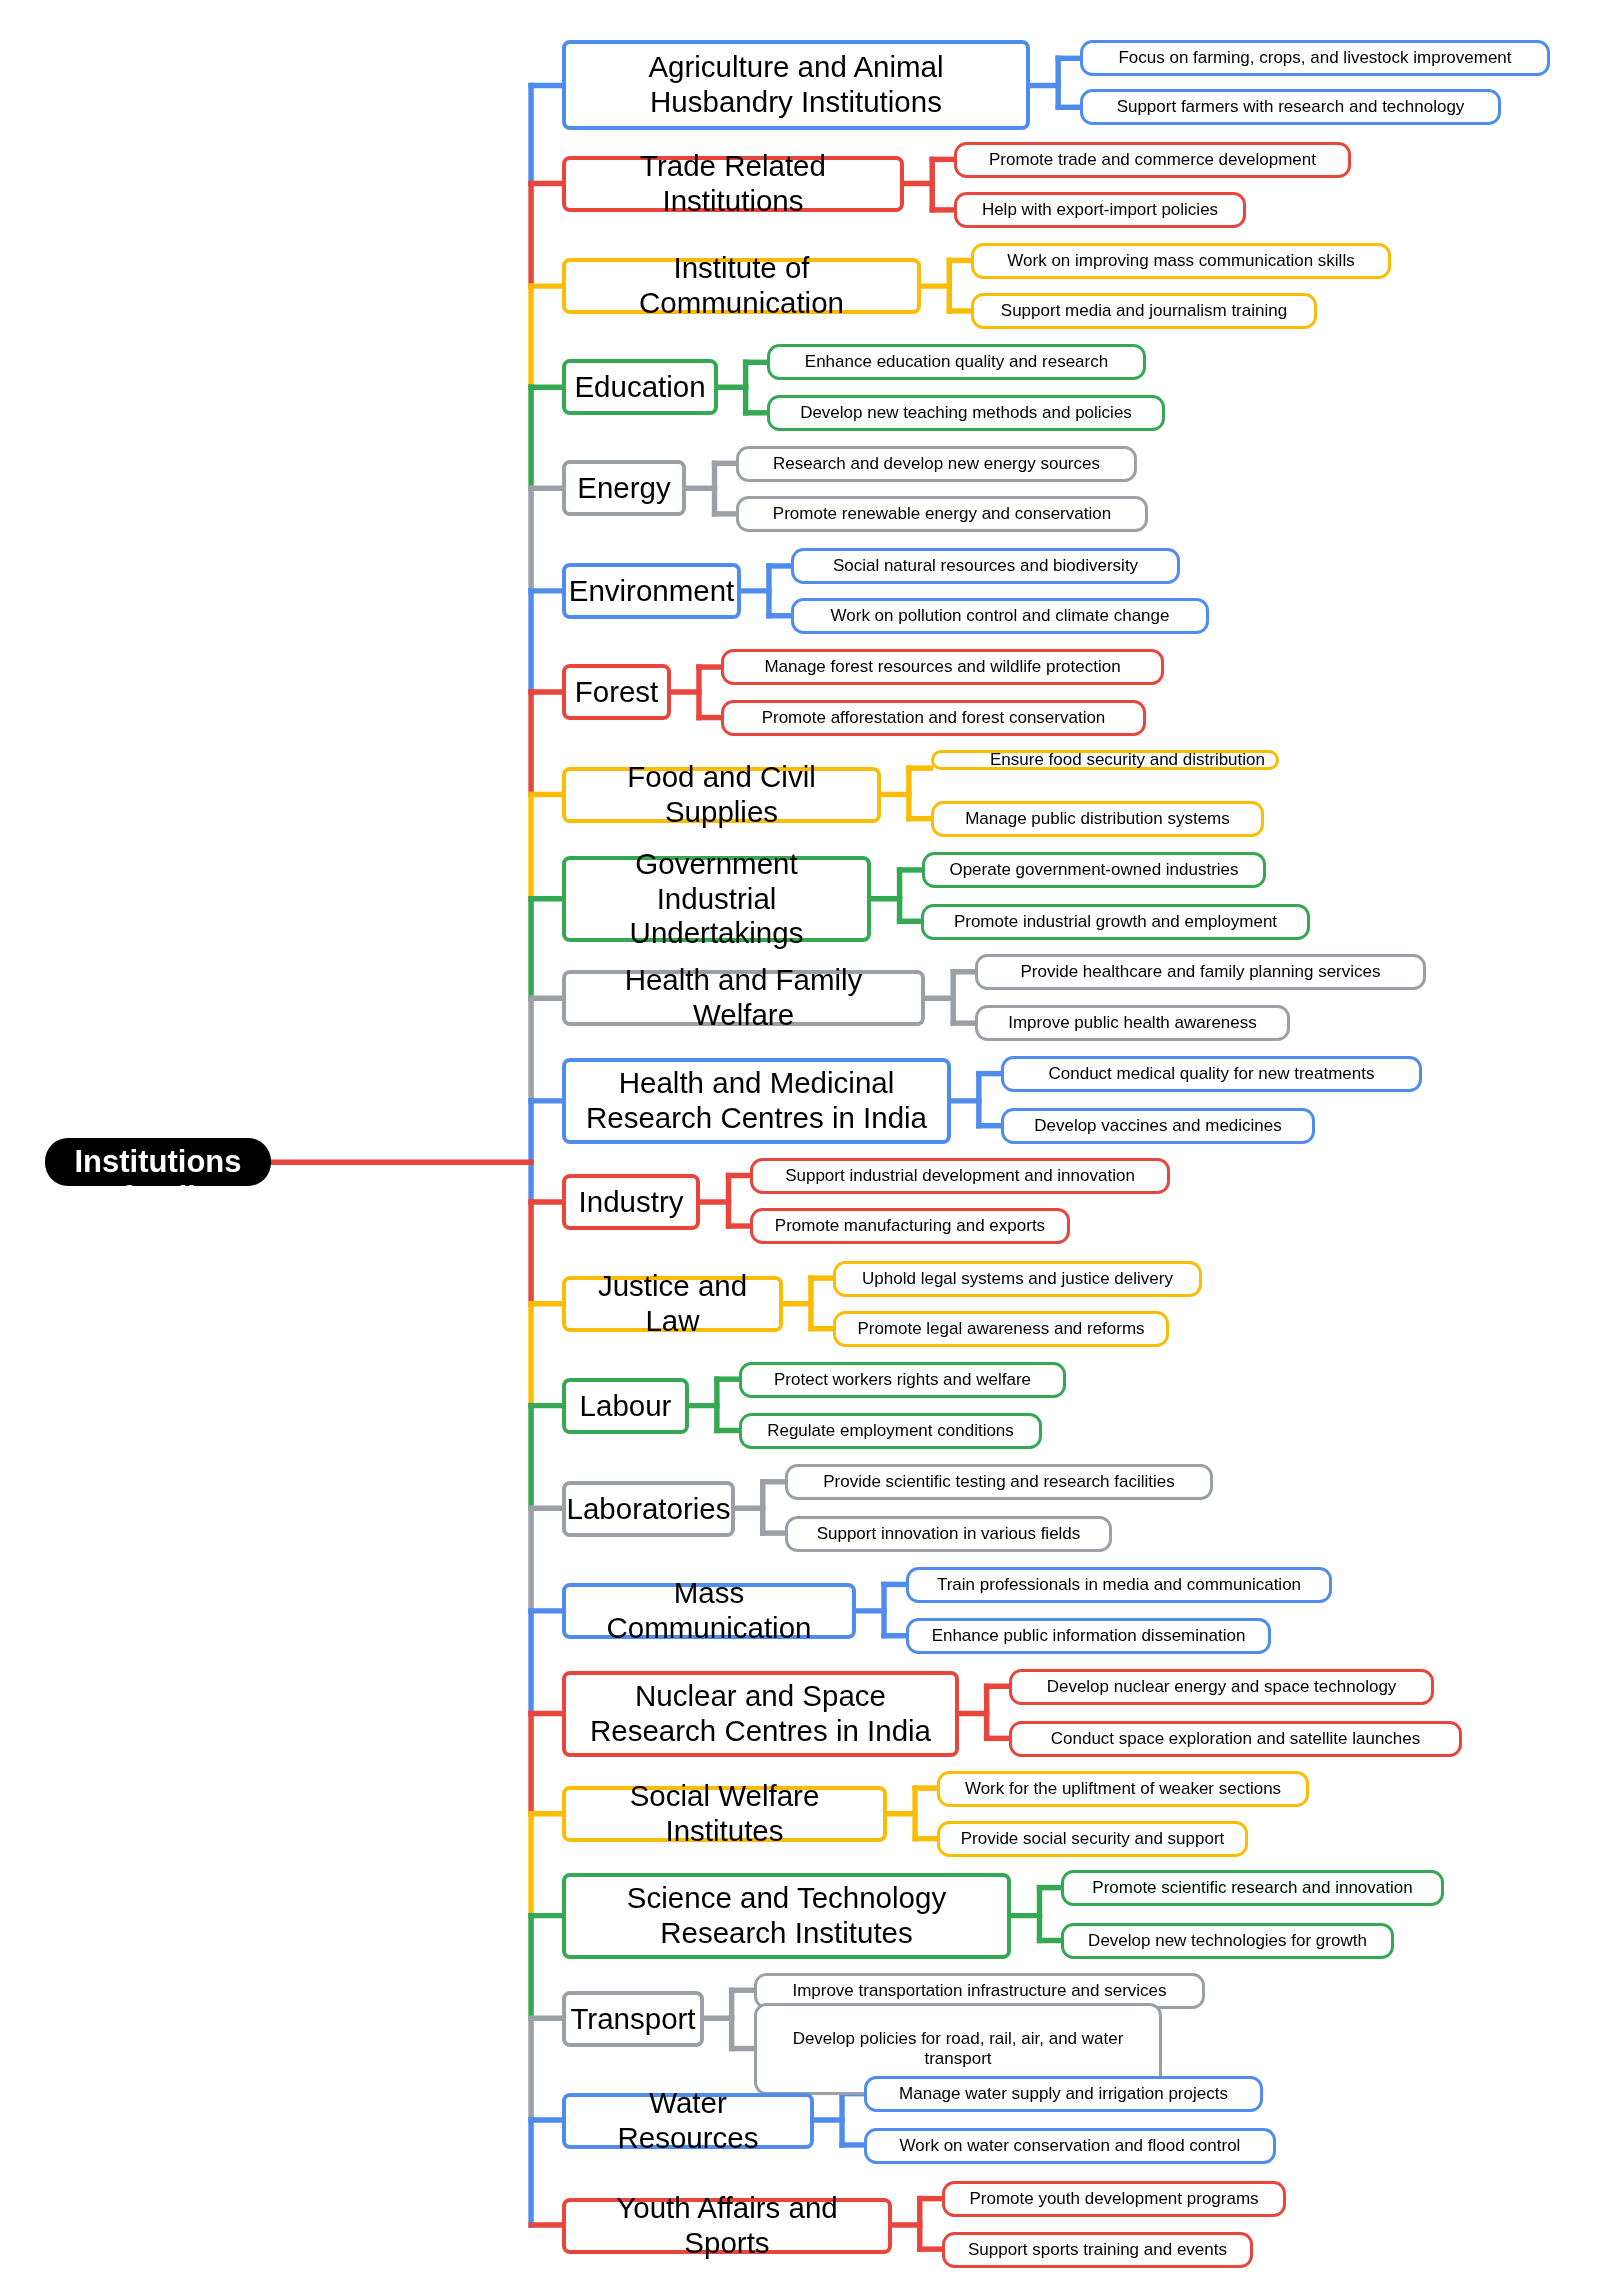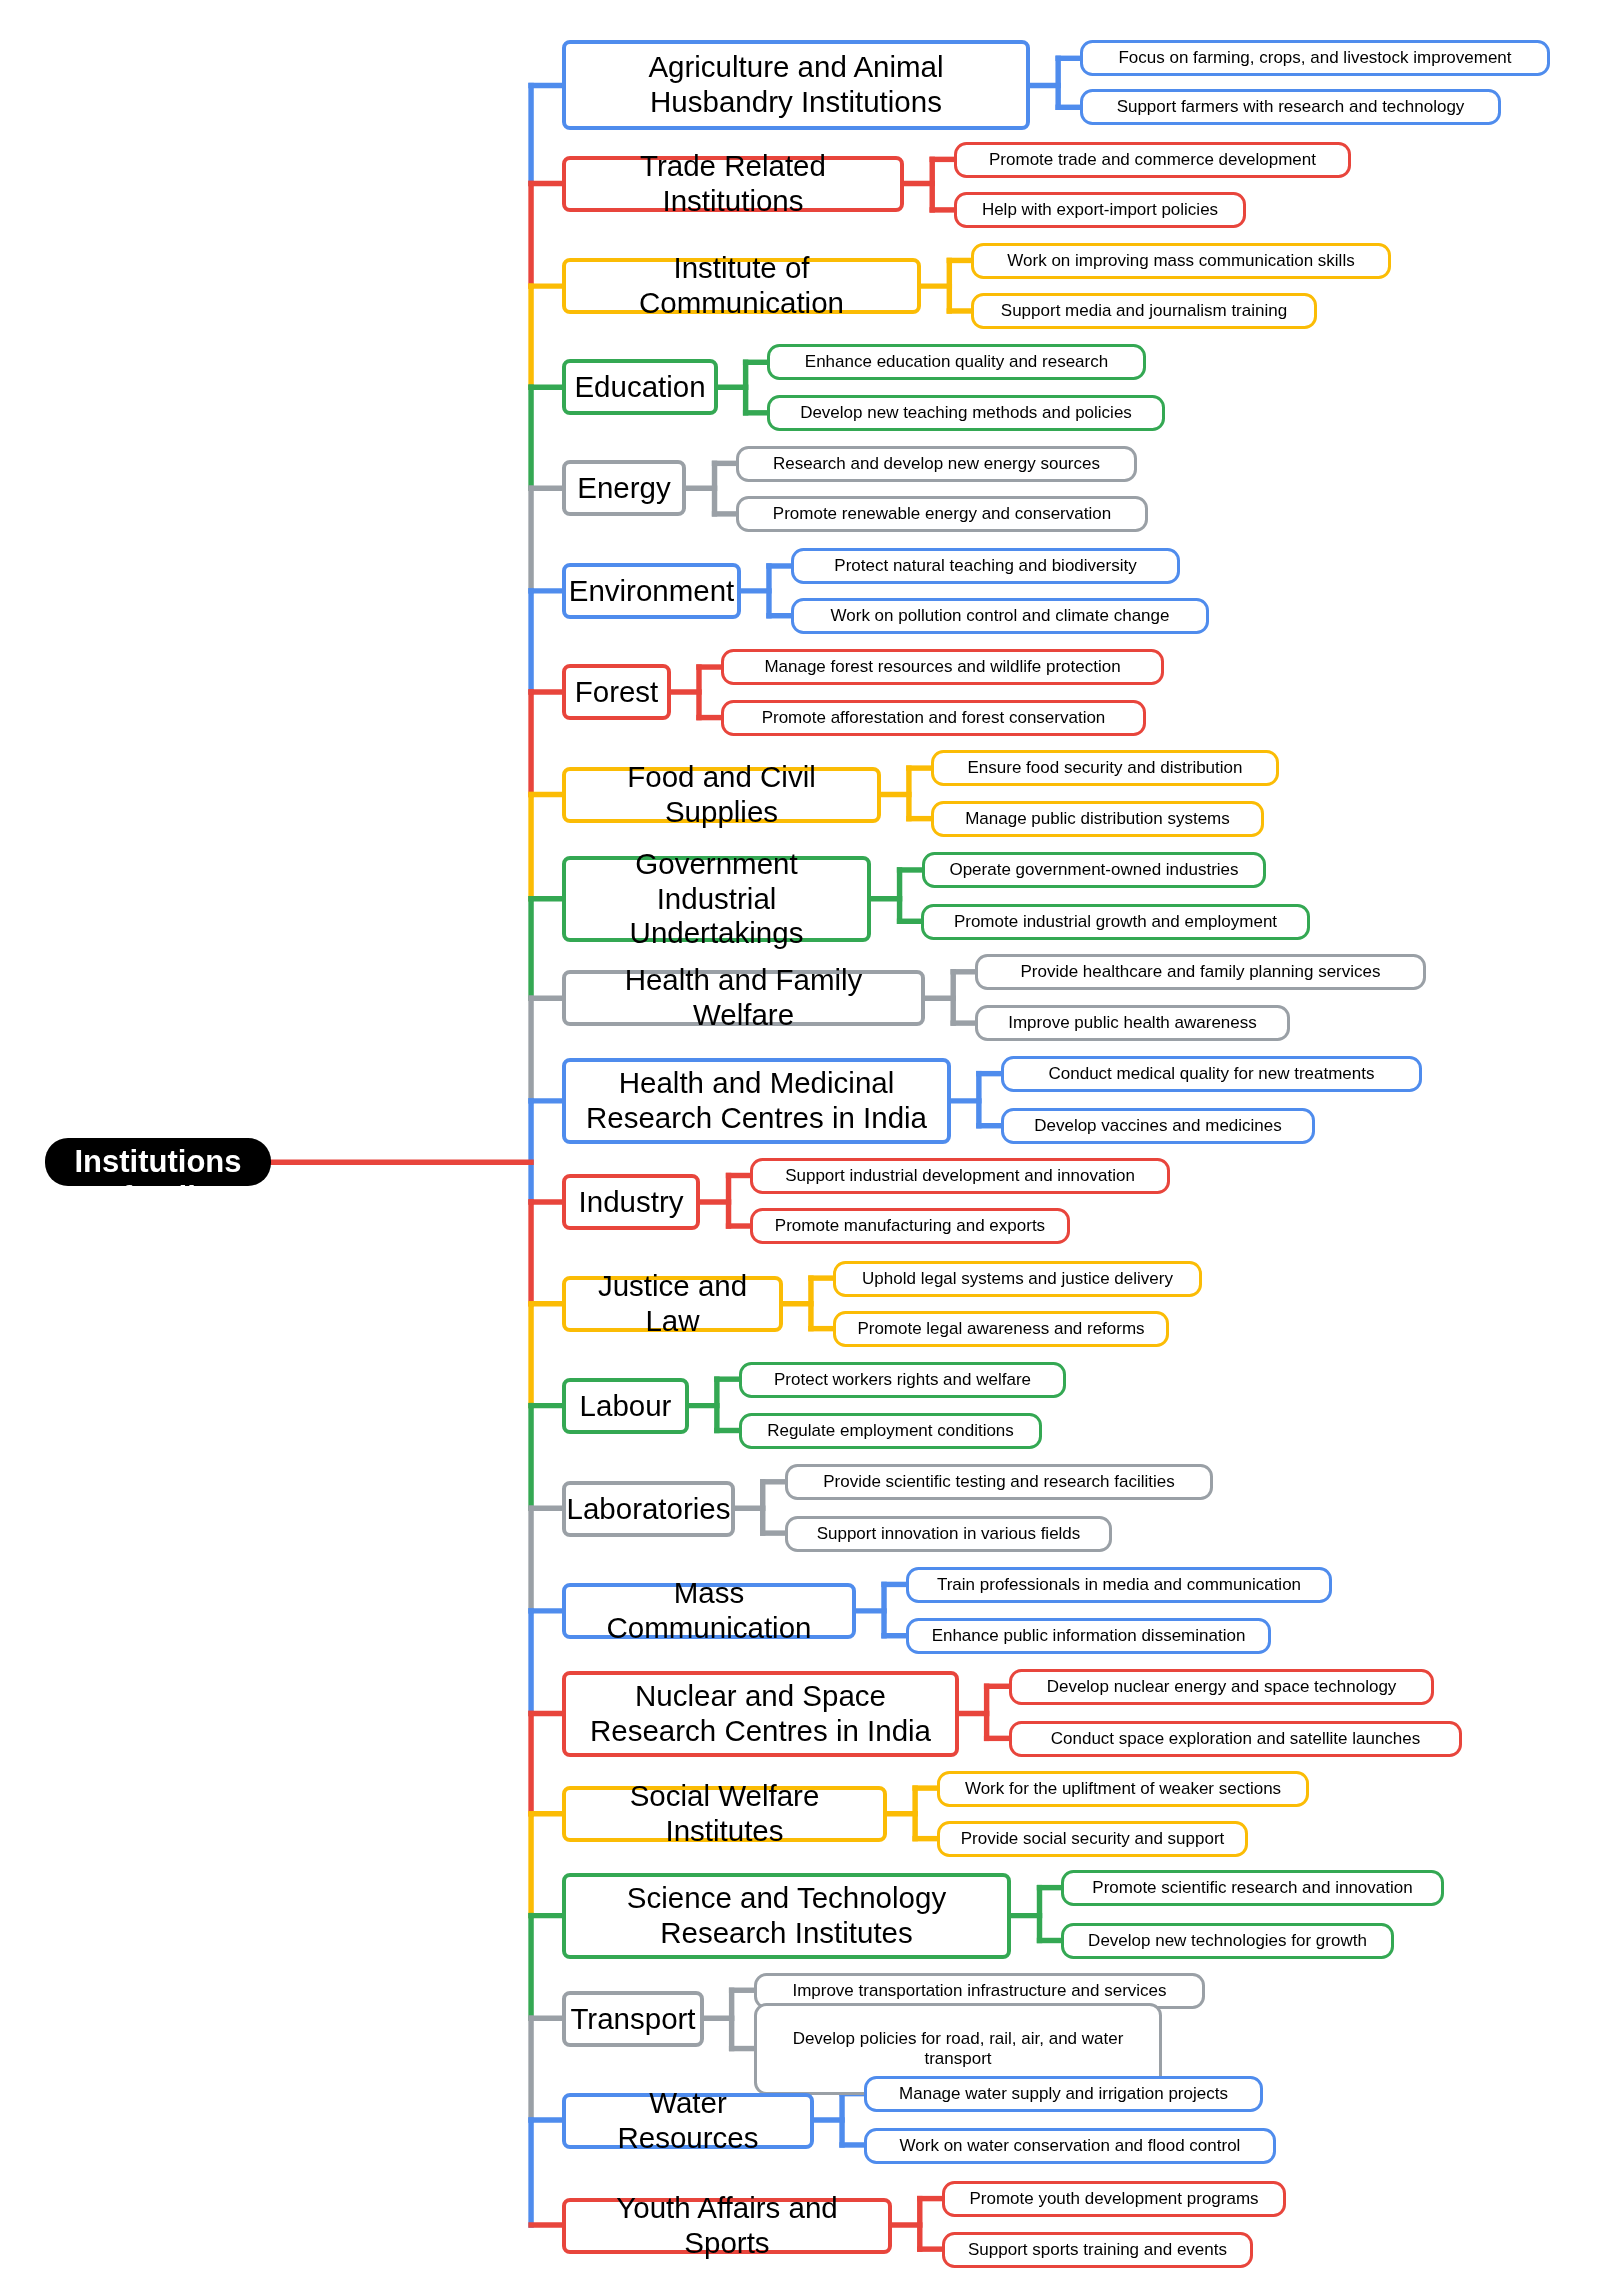--- a/index.html
+++ b/index.html
@@ -203,38 +203,38 @@
       <div class="node leaf" style="border-color: rgb(154, 160, 166); left: 736px; top: 446px; width: 401px; height: 36px;">
         <span>Research and develop new energy sources</span>
       </div>
       <div class="node leaf" style="border-color: rgb(154, 160, 166); left: 736px; top: 496px; width: 412px; height: 36px;">
         <span>Promote renewable energy and conservation</span>
       </div>
       <div class="node branch" style="border-color: rgb(79, 140, 237); left: 562px; top: 563px; width: 179px; height: 56px; justify-content: center;">
         <span>Environment</span>
       </div>
       <div class="node leaf" style="border-color: rgb(79, 140, 237); left: 791px; top: 548px; width: 389px; height: 36px;">
-        <span>Protect natural teaching and biodiversity</span>
+        <span>Social natural resources and biodiversity</span>
       </div>
       <div class="node leaf" style="border-color: rgb(79, 140, 237); left: 791px; top: 598px; width: 418px; height: 36px;">
         <span>Work on pollution control and climate change</span>
       </div>
       <div class="node branch" style="border-color: rgb(232, 69, 60); left: 562px; top: 664px; width: 109px; height: 56px;">
         <span>Forest</span>
       </div>
       <div class="node leaf" style="border-color: rgb(232, 69, 60); left: 721px; top: 649px; width: 443px; height: 36px;">
         <span>Manage forest resources and wildlife protection</span>
       </div>
       <div class="node leaf" style="border-color: rgb(232, 69, 60); left: 721px; top: 700px; width: 425px; height: 36px;">
         <span>Promote afforestation and forest conservation</span>
       </div>
       <div class="node branch" style="border-color: rgb(251, 188, 5); left: 562px; top: 767px; width: 319px; height: 56px;">
         <span>Food and Civil Supplies</span>
       </div>
-      <div class="node leaf" style="border-color: rgb(251, 188, 5); left: 931px; top: 750px; width: 348px; height: 36px;">
+      <div class="node leaf" style="border-color: rgb(251, 188, 5); left: 931px; top: 750px; width: 348px; height: 20px; justify-content: flex-end;">
         <span>Ensure food security and distribution</span>
       </div>
       <div class="node leaf" style="border-color: rgb(251, 188, 5); left: 931px; top: 801px; width: 333px; height: 36px;">
         <span>Manage public distribution systems</span>
       </div>
       <div class="node branch" style="border-color: rgb(52, 168, 83); left: 562px; top: 856px; width: 309px; height: 86px;">
         <span>Government Industrial Undertakings</span>
       </div>
       <div class="node leaf" style="border-color: rgb(52, 168, 83); left: 922px; top: 852px; width: 344px; height: 36px; text-align: right;">
         <span>Operate government-owned industries</span>

